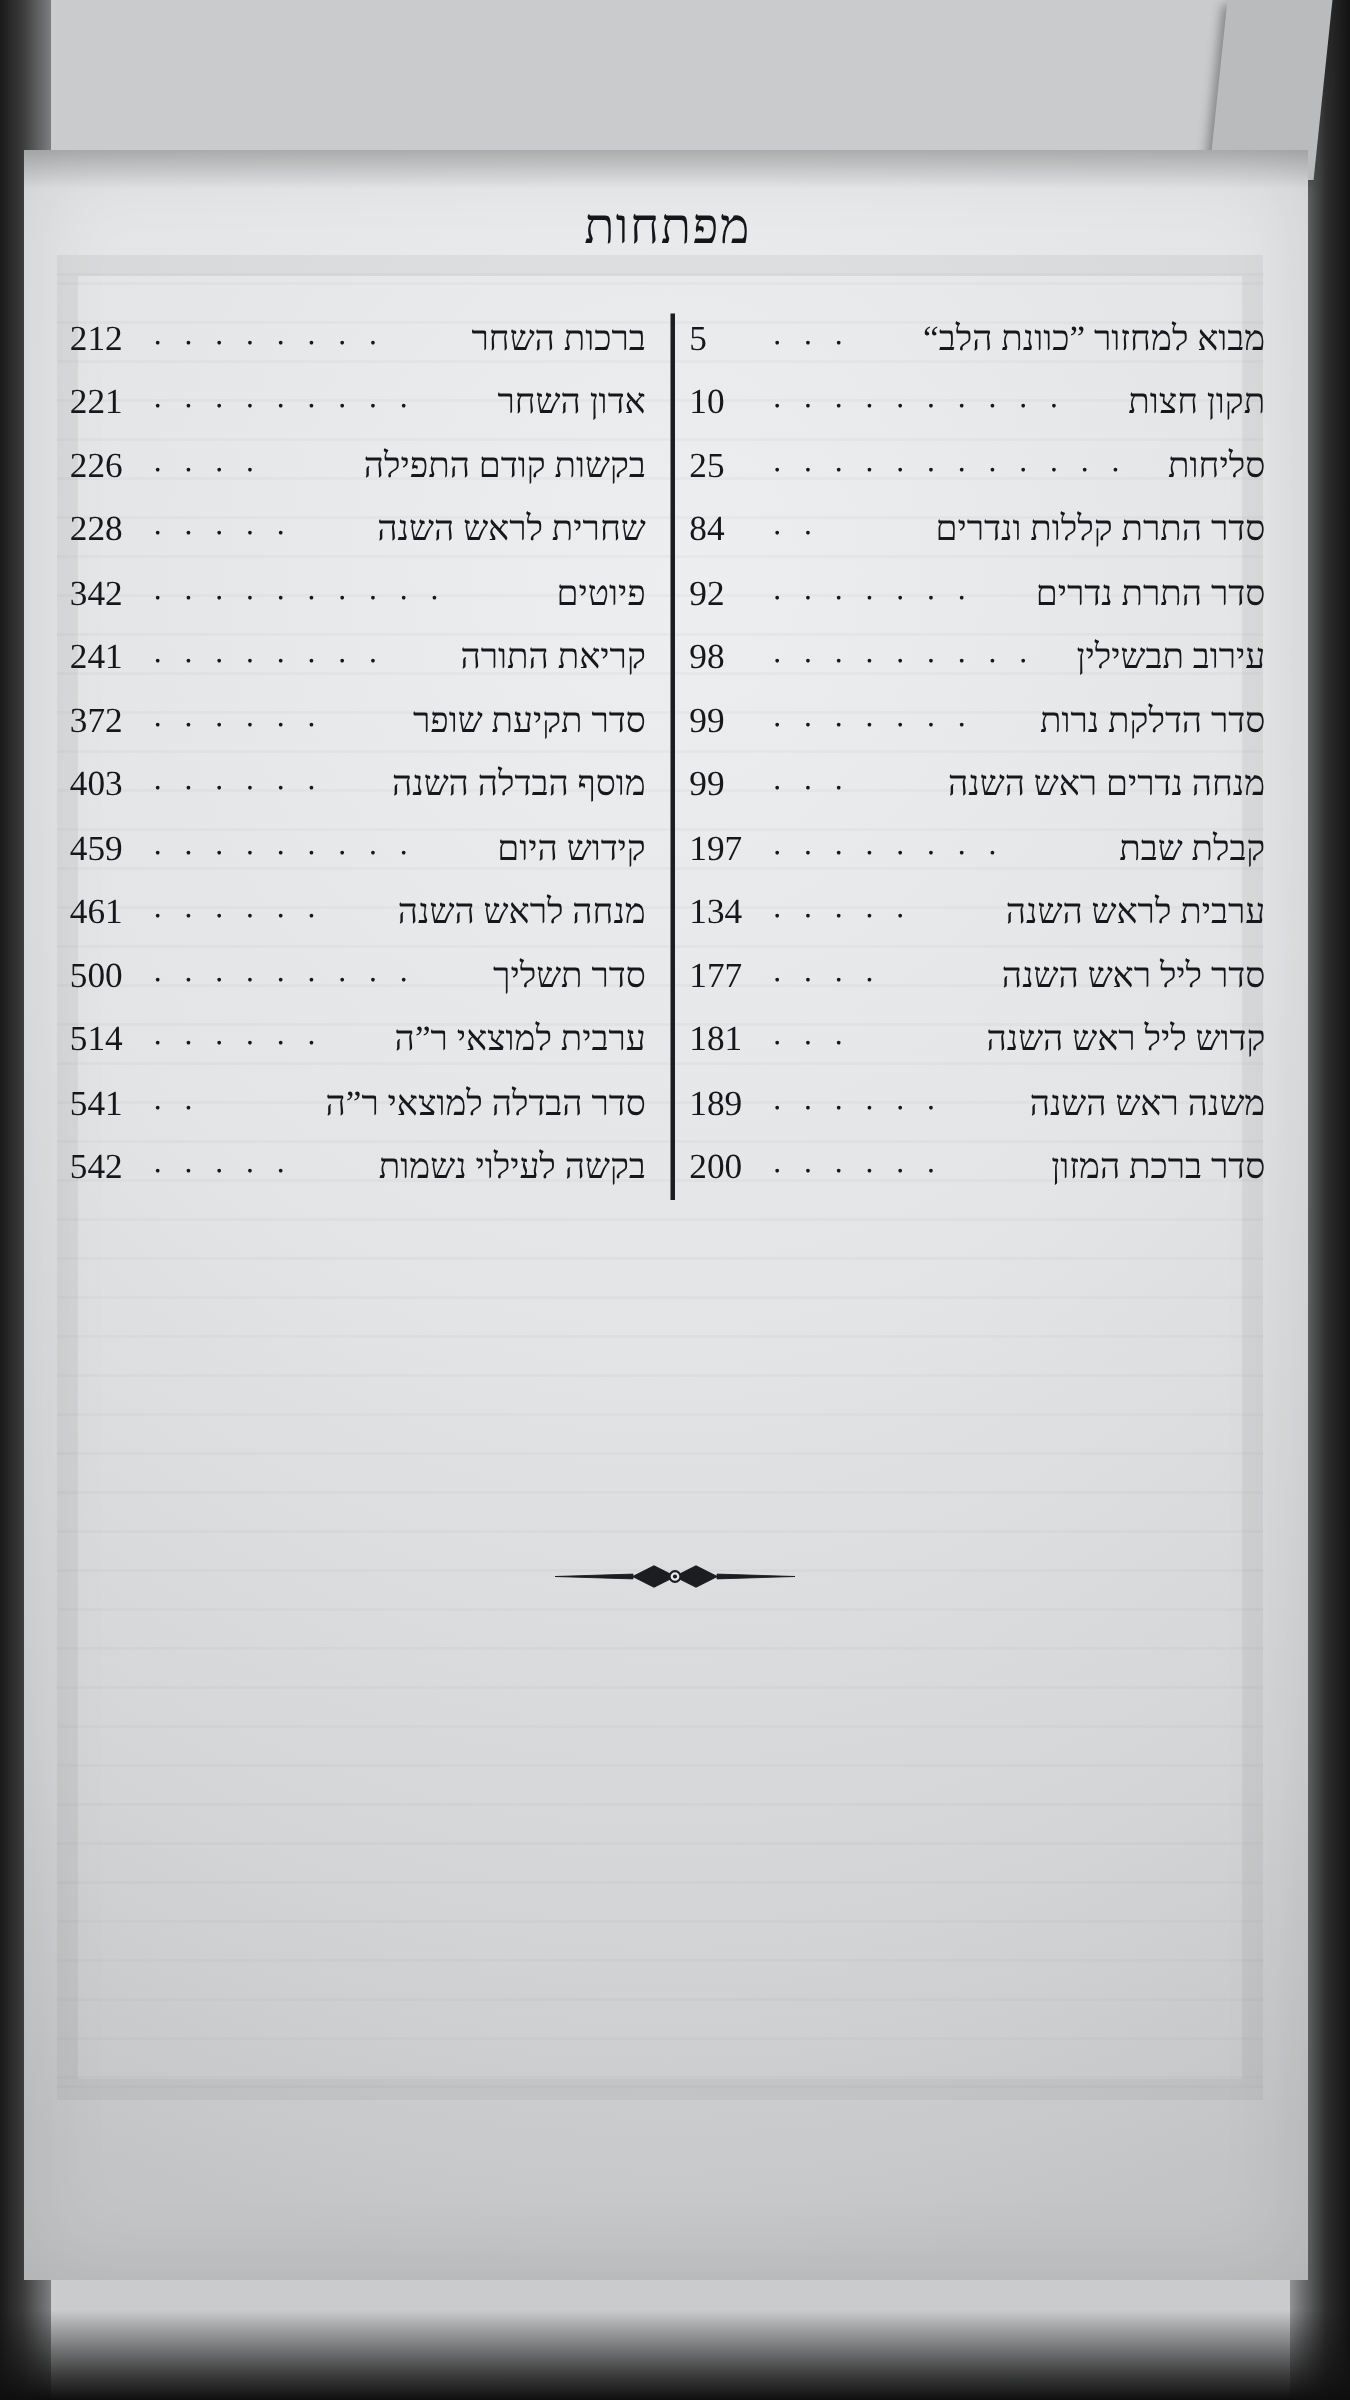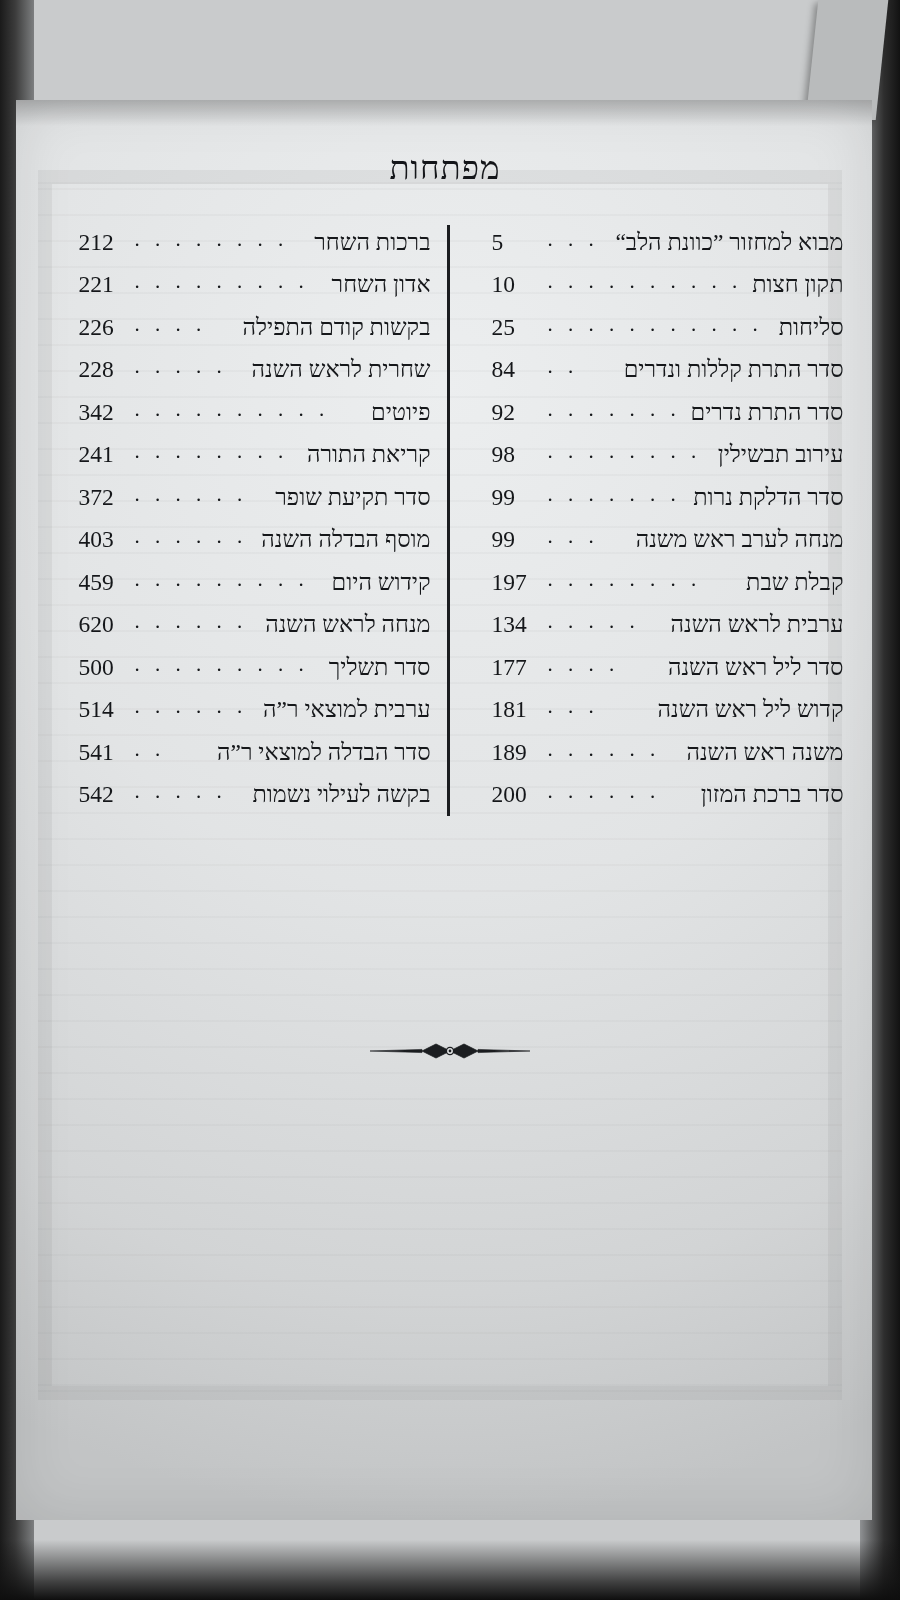--- a/index.html
+++ b/index.html
@@ -83,21 +83,21 @@
     left: 16px; top: 100px;
     width: 856px; height: 26px;
     background: linear-gradient(to bottom, rgba(0,0,0,0.22), rgba(0,0,0,0));
     pointer-events: none;
   }
 
   
   .content {
     position: absolute;
     left: 40px;
-    top: 150px;
+    top: 134px;
     width: 810px;
     direction: rtl;
     z-index: 5;
   }
 
   .page-title {
     text-align: center;
     font-size: 33px;
     letter-spacing: 1px;
     color: #14161a;
@@ -147,21 +147,20 @@
     font-size: 21px;
     direction: ltr;
     text-align: left;
   }
   .entry .pagenum {
     flex: 0 0 auto;
     direction: ltr;
     text-align: left;
     min-width: 46px;
     padding-right: 6px;
-    margin-left: 32px;
   }
 
   
   .ornament {
     position: absolute;
     left: 0; right: 0;
     top: 1038px;
     display: flex;
     justify-content: center;
     align-items: center;
@@ -232,21 +231,21 @@
           <span class="label">עירוב תבשילין</span>
           <span class="leader">. . . . . . . . .</span>
           <span class="pagenum">98</span>
         </div>
         <div class="entry">
           <span class="label">סדר הדלקת נרות</span>
           <span class="leader">. . . . . . .</span>
           <span class="pagenum">99</span>
         </div>
         <div class="entry">
-          <span class="label">מנחה לערב ראש משנה</span>
+          <span class="label">מנחה נדרים ראש השנה</span>
           <span class="leader">. . .</span>
           <span class="pagenum">99</span>
         </div>
         <div class="entry">
           <span class="label">קבלת שבת</span>
           <span class="leader">. . . . . . . .</span>
           <span class="pagenum">197</span>
         </div>
         <div class="entry">
           <span class="label">ערבית לראש השנה</span>
@@ -321,21 +320,21 @@
           <span class="pagenum">403</span>
         </div>
         <div class="entry">
           <span class="label">קידוש היום</span>
           <span class="leader">. . . . . . . . .</span>
           <span class="pagenum">459</span>
         </div>
         <div class="entry">
           <span class="label">מנחה לראש השנה</span>
           <span class="leader">. . . . . .</span>
-          <span class="pagenum">620</span>
+          <span class="pagenum">461</span>
         </div>
         <div class="entry">
           <span class="label">סדר תשליך</span>
           <span class="leader">. . . . . . . . .</span>
           <span class="pagenum">500</span>
         </div>
         <div class="entry">
           <span class="label">ערבית למוצאי ר”ה</span>
           <span class="leader">. . . . . .</span>
           <span class="pagenum">514</span>

